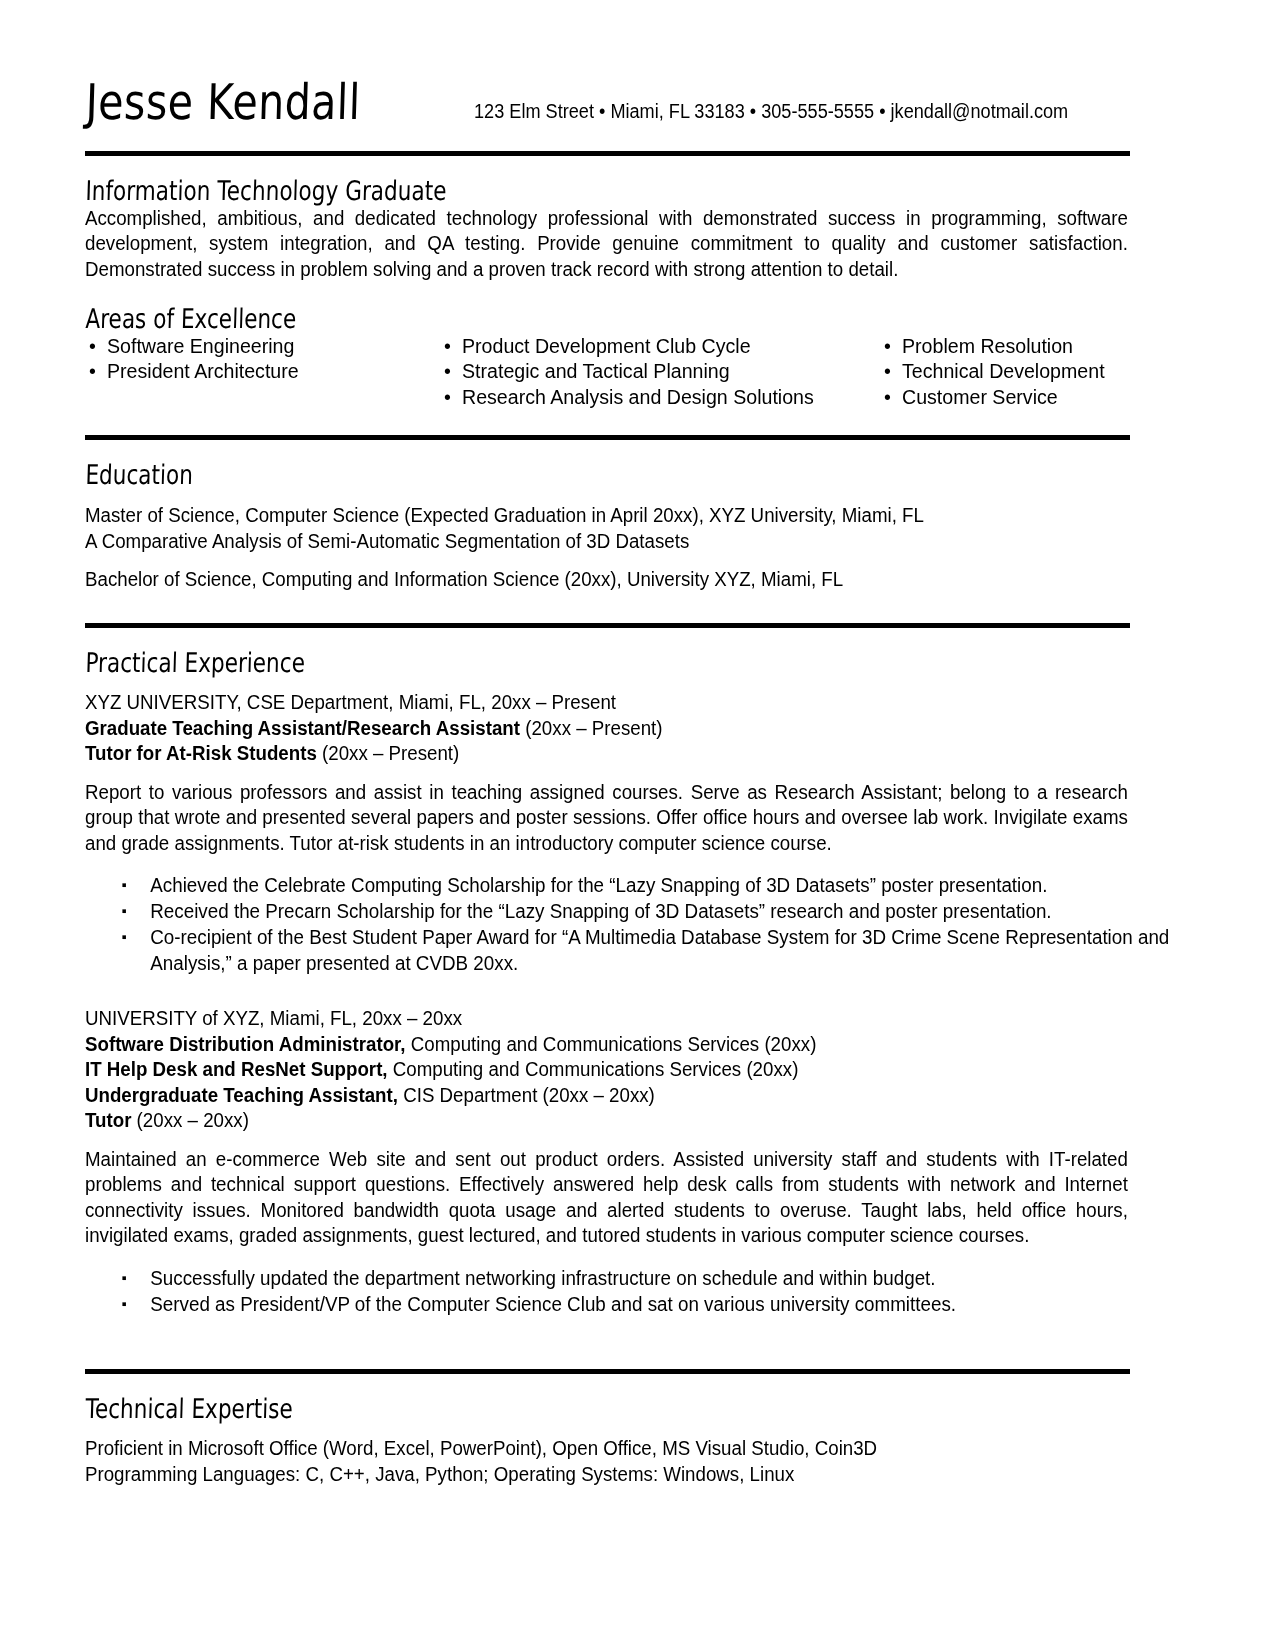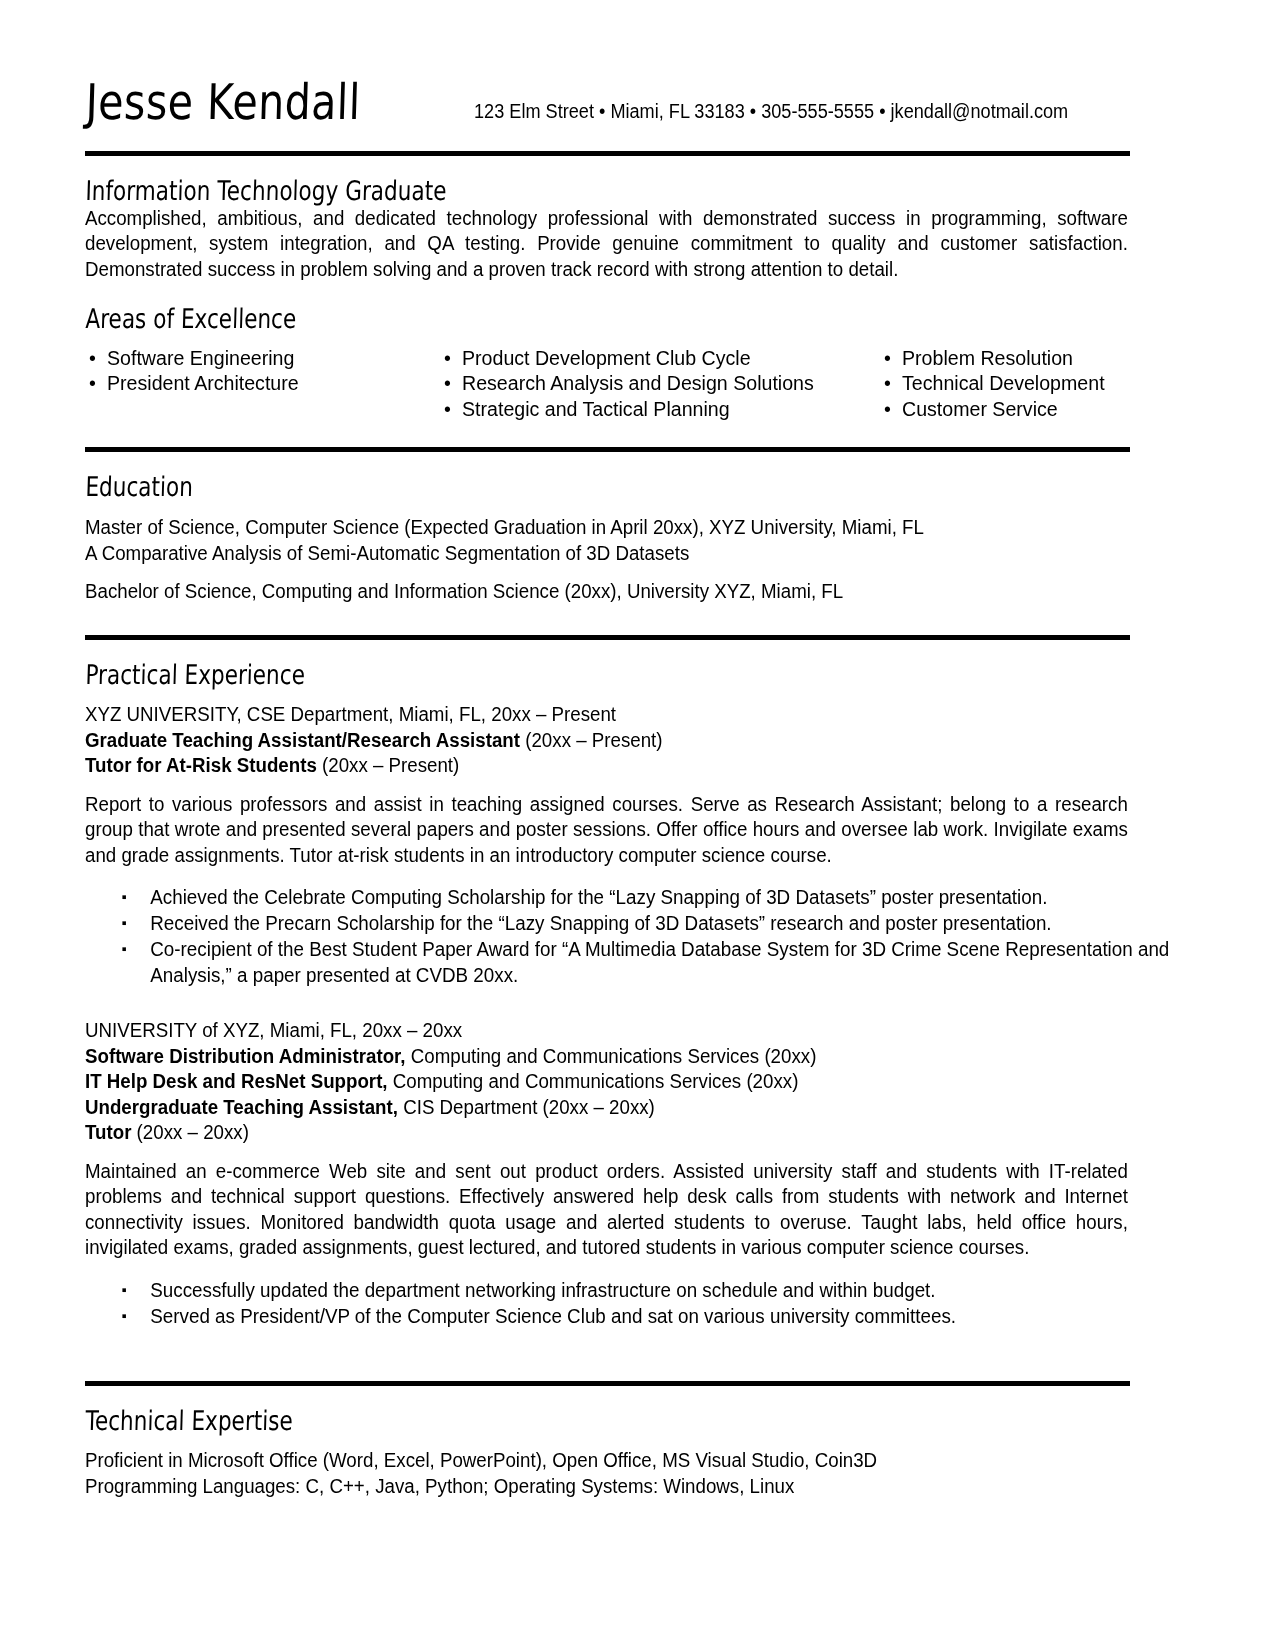--- a/index.html
+++ b/index.html
@@ -94,21 +94,21 @@
     transform-origin: left top;
     width: 104.5%;
   }
   .gap-sm { height: 13px; }
   .gap-md { height: 22px; }
   .gap-lg { height: 30px; }
 
   
   .cols {
     display: flex;
-    margin-top: 12px;
+    margin-top: 0;
   }
   .col-a { width: 355px; }
   .col-b { width: 440px; }
   .col-c { width: 250px; }
   .skill {
     font-size: 19.6px;
     line-height: 25.5px;
     padding-left: 22px;
     position: relative;
     white-space: nowrap;
@@ -157,22 +157,22 @@
 
   <div class="gap-md"></div>
   <div class="sec-head">Areas of Excellence</div>
   <div class="cols">
     <div class="col-a">
       <div class="skill">Software Engineering</div>
       <div class="skill">President Architecture</div>
     </div>
     <div class="col-b">
       <div class="skill">Product Development Club Cycle</div>
+      <div class="skill">Strategic and Tactical Planning</div>
       <div class="skill">Research Analysis and Design Solutions</div>
-      <div class="skill">Strategic and Tactical Planning</div>
     </div>
     <div class="col-c">
       <div class="skill">Problem Resolution</div>
       <div class="skill">Technical Development</div>
       <div class="skill">Customer Service</div>
     </div>
   </div>
 
   <div class="rule rule-2"></div>
   <div class="sec-head after-rule">Education</div>

